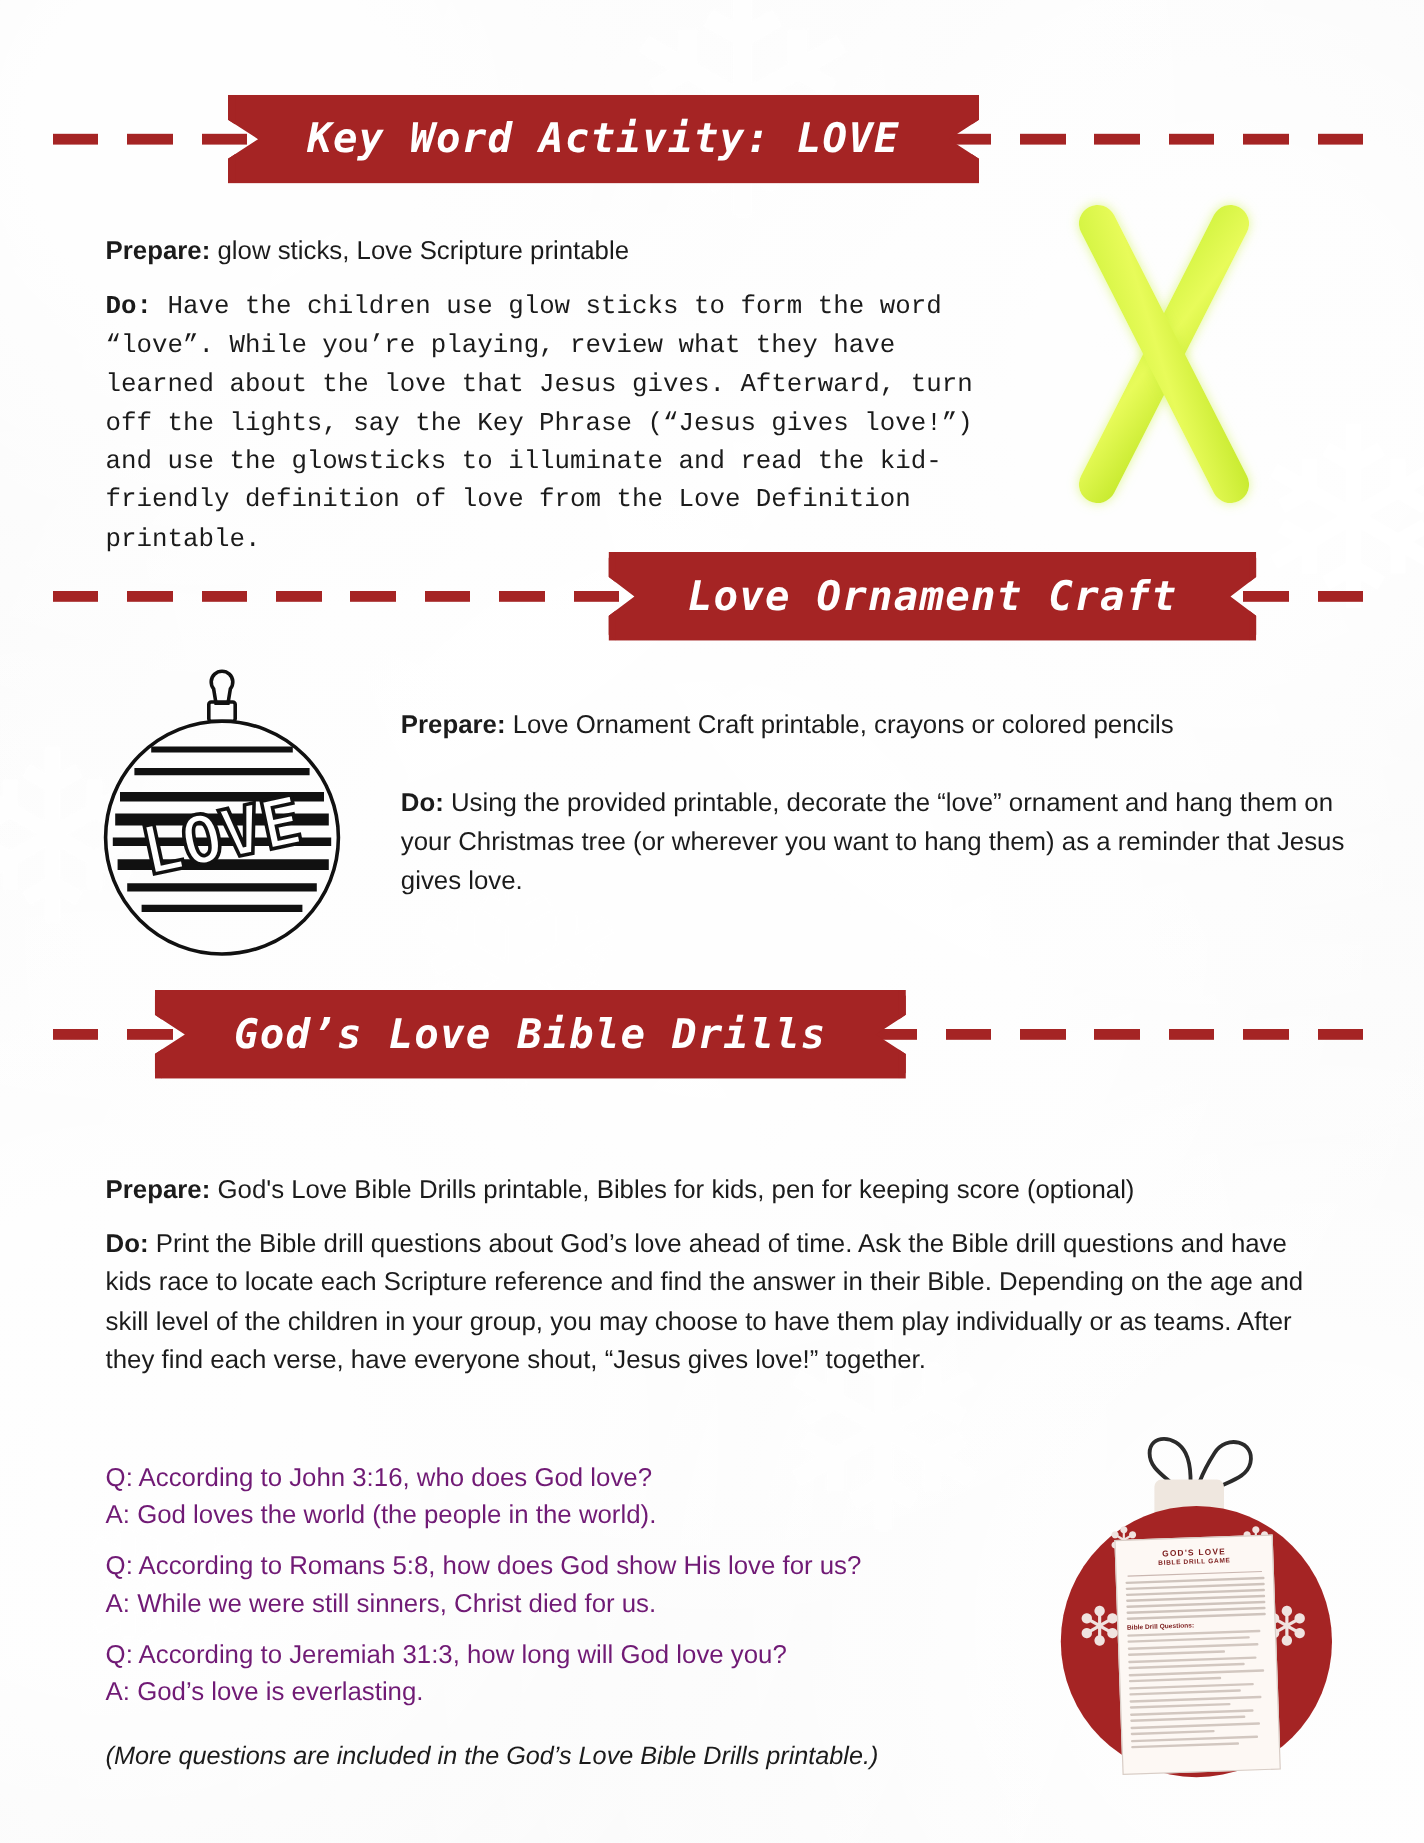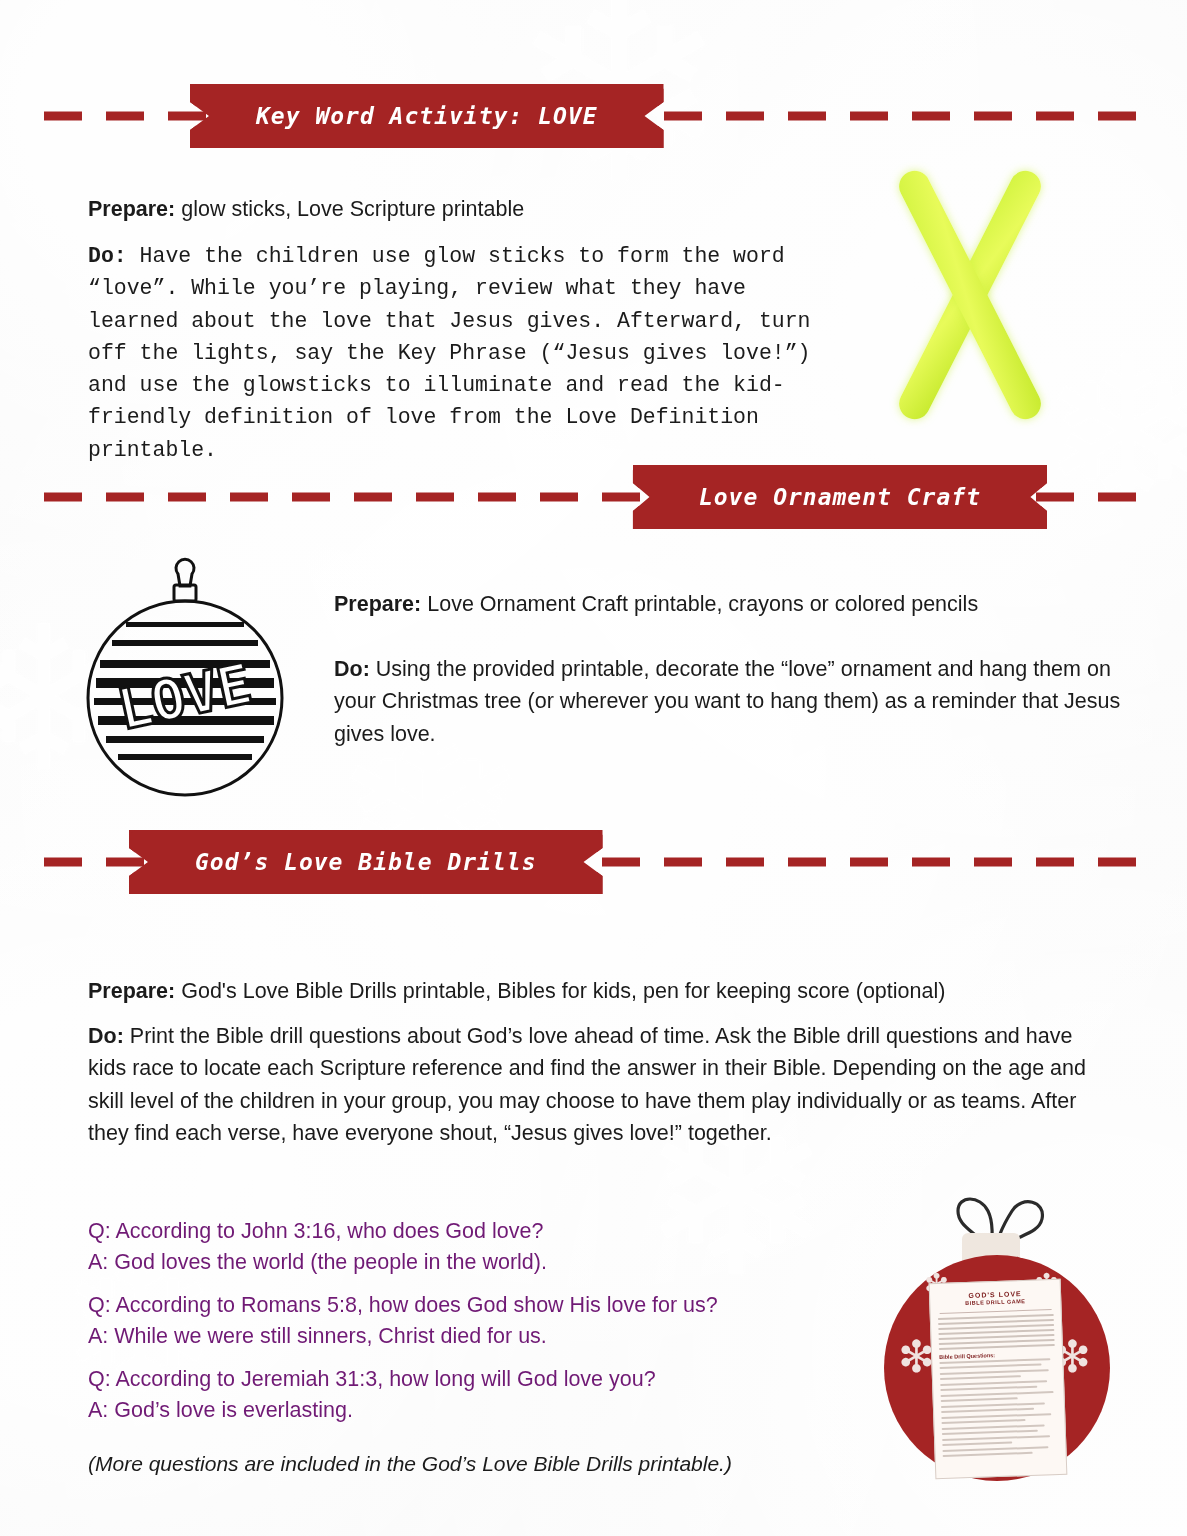--- a/index.html
+++ b/index.html
@@ -64,29 +64,29 @@
     background-image: repeating-linear-gradient(
       to right,
       #a52424 0 38px,
       rgba(0,0,0,0) 38px 62px
     );
   }
   .ribbon {
     position: relative;
     background: #a52424;
     color: #ffffff;
-    height: 64px;
+    height: 74px;
     display: flex;
     align-items: center;
     justify-content: center;
     padding: 0 66px;
     font-family: "DejaVu Sans Mono", monospace;
     font-weight: bold;
     font-style: italic;
-    font-size: 23px;
+    font-size: 34px;
     letter-spacing: 1px;
     white-space: nowrap;
     clip-path: polygon(
       0% 0%, 100% 0%,
       100% 28%, 96% 50%, 100% 72%,
       100% 100%, 0% 100%,
       0% 72%, 4% 50%, 0% 28%
     );
   }
   .ribbon::before, .ribbon::after {

